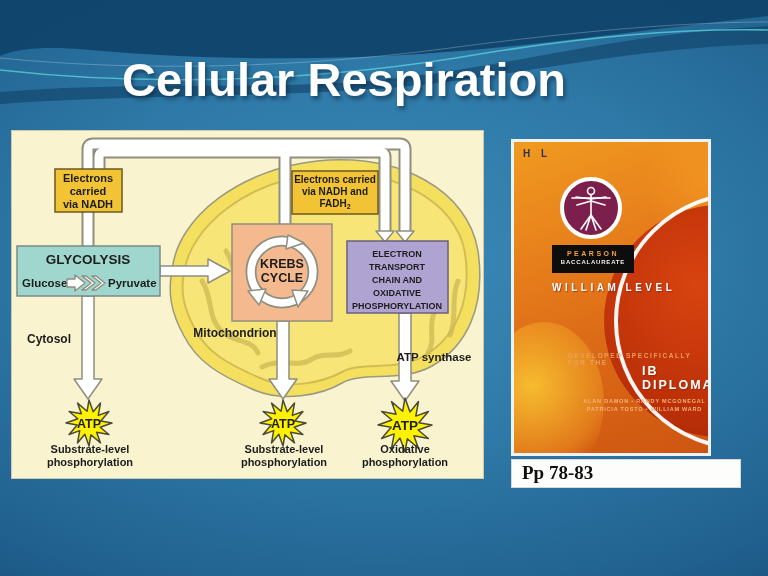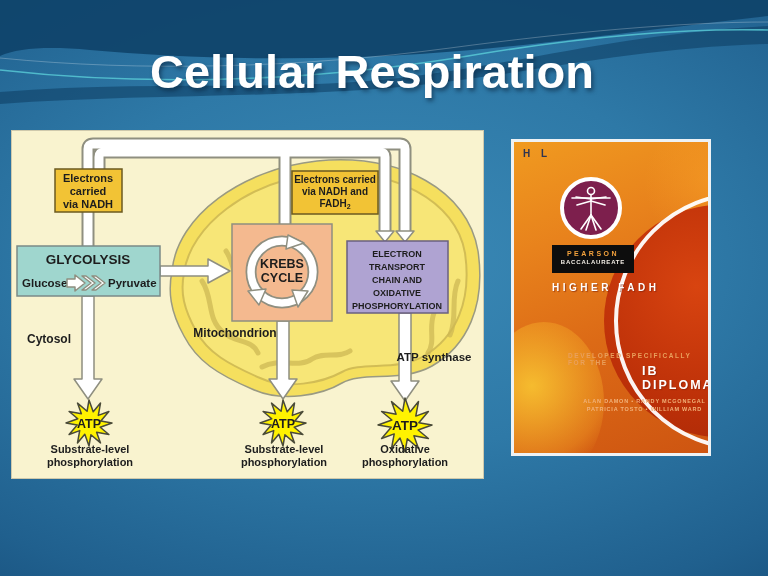--- a/index.html
+++ b/index.html
@@ -1,22 +1,22 @@
 <!DOCTYPE html>
 <html><head>
 <meta charset="utf-8">
 <style>
   html,body{margin:0;padding:0;background:#000;}
   .stage{position:relative;width:768px;height:576px;overflow:hidden;
     font-family:"Liberation Sans",sans-serif;
     background:radial-gradient(ellipse 120% 95% at 50% 45%, #3A89B6 0%, #2E79A7 35%, #20608E 65%, #154B77 84%, #0D3A60 100%);}
   .bgwaves{position:absolute;left:0;top:0;width:768px;height:150px;}
-  .slide-title{position:absolute;left:0;top:44px;width:688px;text-align:center;
+  .slide-title{position:absolute;left:0;top:52px;width:688px;text-align:center;
     color:#ffffff;font-size:47px;font-weight:bold;letter-spacing:0px;
-    text-shadow:2px 3px 4px rgba(8,30,52,.55);margin-left:28px;}
+    text-shadow:2px 3px 4px rgba(8,30,52,.55);}
   .diagram{position:absolute;left:11px;top:130px;width:471px;height:347px;
     background:#F9F3CF;border:1px solid #cfc9ac;box-sizing:content-box;}
   .diagram svg{display:block;}
   
   .book{position:absolute;left:511px;top:139px;width:200px;height:317px;
     border:3px solid #eef2f4;box-sizing:border-box;overflow:hidden;
     background:linear-gradient(160deg,#F09A20 0%,#E8821C 30%,#DC6A16 60%,#CE5511 100%);padding-left:36px;}
   .book .leaf1{position:absolute;left:-30px;top:180px;width:120px;height:160px;border-radius:50%;
     background:radial-gradient(circle at 40% 40%, rgba(247,192,48,.95), rgba(247,170,40,.35) 60%, transparent 75%);}
   .book .leaf2{position:absolute;left:120px;top:-20px;width:160px;height:120px;border-radius:50%;
@@ -186,23 +186,26 @@
         <line x1="31" y1="38" x2="41" y2="52"></line>
         <line x1="31" y1="38" x2="26" y2="53"></line>
         <line x1="31" y1="38" x2="36" y2="53"></line>
         <line x1="12" y1="21" x2="50" y2="21"></line>
       </g>
     </svg>
     <div class="pearsonbox">
       <div class="l1">PEARSON</div>
       <div class="l2">BACCALAUREATE</div>
     </div>
-    <div class="level">HIGHER FADH</div>
+    <div class="level">WILLIAM LEVEL</div>
     <div class="tagline">DEVELOPED SPECIFICALLY FOR THE</div>
     <div class="program">IB DIPLOMA</div>
     <div class="authors">
       <div>ALAN DAMON • RANDY MCGONEGAL</div>
       <div>PATRICIA TOSTO • WILLIAM WARD</div>
     </div>
   </div>
 
+  <div class="pageref">
+    <span>Pp 78-83</span>
+  </div>
 
 </div>
 
 </body></html>

